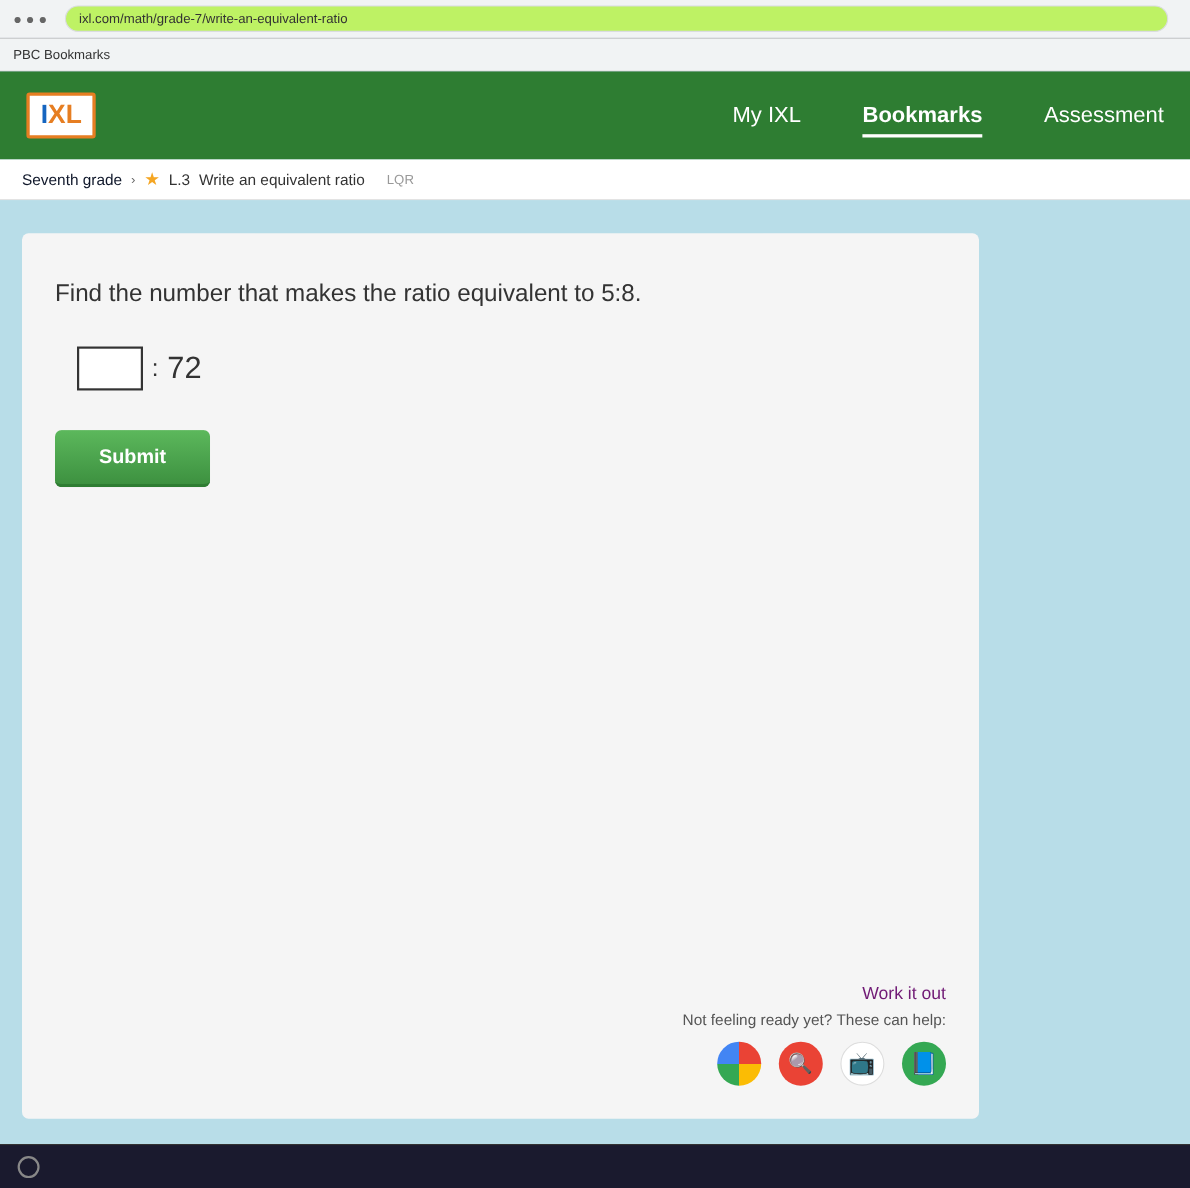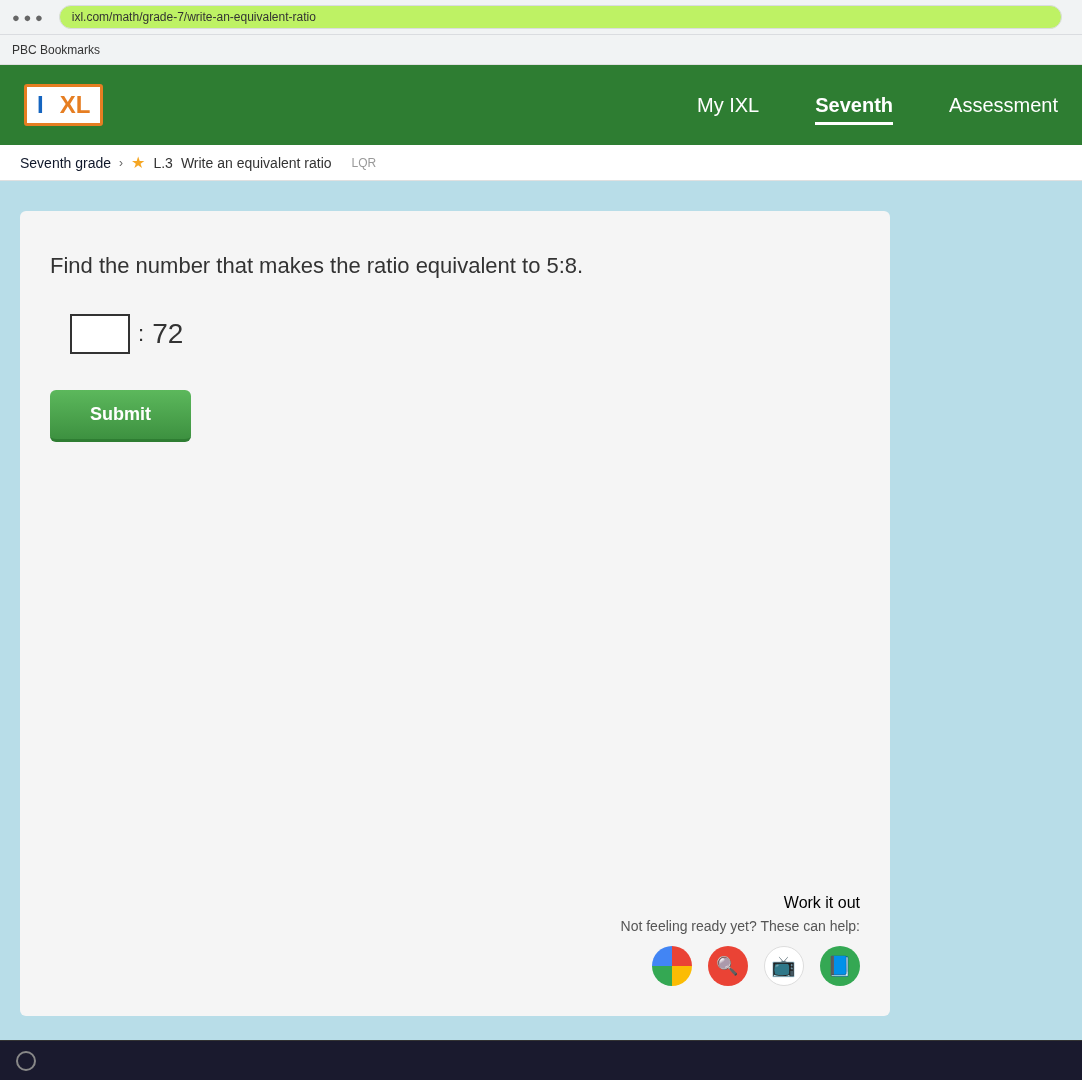--- a/index.html
+++ b/index.html
@@ -62,21 +62,20 @@
       border: 3px solid #e67e22;
       padding: 4px 10px;
       font-size: 24px;
       font-weight: bold;
       color: #1565c0;
       margin-right: 8px;
       border-radius: 3px;
     }
     .ixl-logo span {
       color: #e67e22;
-      padding-left: 16px;
     }
     .nav-items {
       display: flex;
       margin-left: auto;
       gap: 56px;
       align-items: center;
     }
     .nav-item {
       color: #fff;
       font-size: 20px;
@@ -194,21 +193,21 @@
     }
 
     
     .help-area {
       position: absolute;
       bottom: 30px;
       right: 30px;
       text-align: right;
     }
     .work-it-out {
-      color: #000000;
+      color: #701a75;
       font-size: 16px;
       font-weight: 500;
       margin-bottom: 6px;
       cursor: pointer;
     }
     .not-ready {
       font-size: 14px;
       color: #555;
       margin-bottom: 12px;
     }
@@ -275,21 +274,21 @@
 </div>
 
 <div class="website">
 
   <div class="ixl-header">
     <div class="ixl-logo">
       I<span>XL</span>
     </div>
     <nav class="nav-items">
       <a class="nav-item">My IXL</a>
-      <a class="nav-item active">Seventh</a>
+      <a class="nav-item active">Bookmarks</a>
       <a class="nav-item">Assessment</a>
     </nav>
   </div>
 
   <div class="breadcrumb">
     <span class="breadcrumb-link">Seventh grade</span>
     <span class="breadcrumb-chevron">›</span>
     <span class="breadcrumb-star">★</span>
     <span class="breadcrumb-current">L.3</span>
     <span class="breadcrumb-current">Write an equivalent ratio</span>

